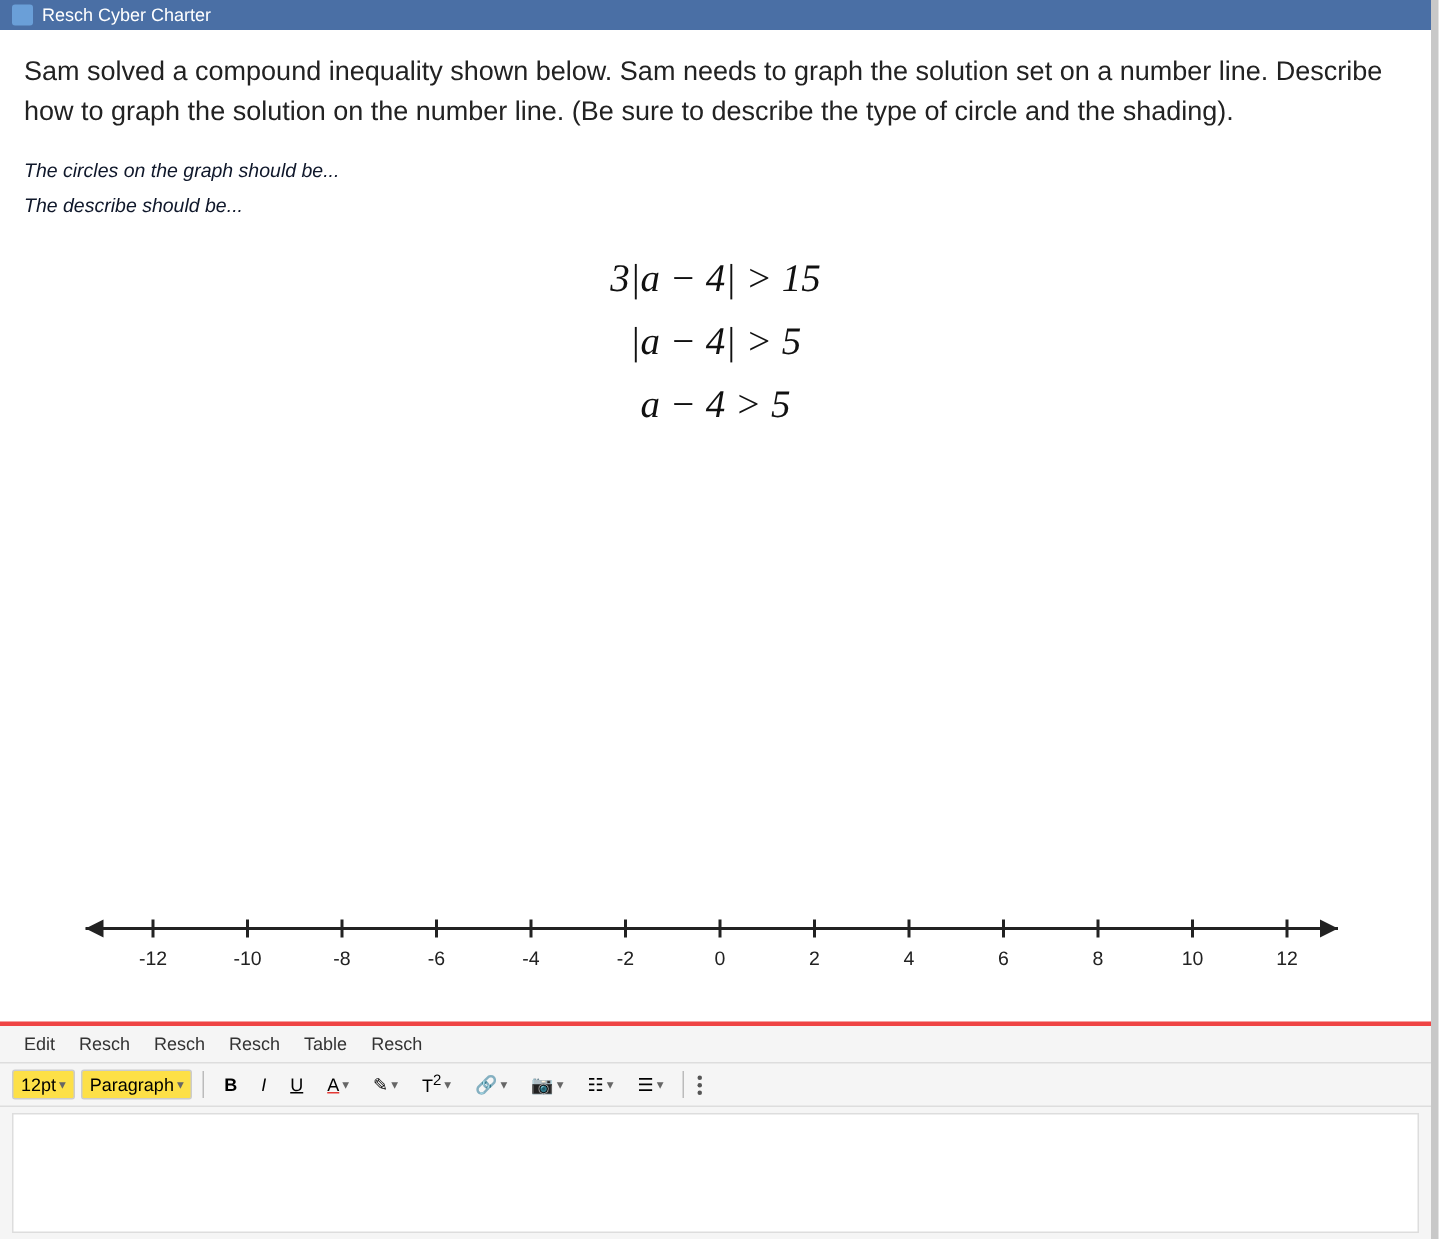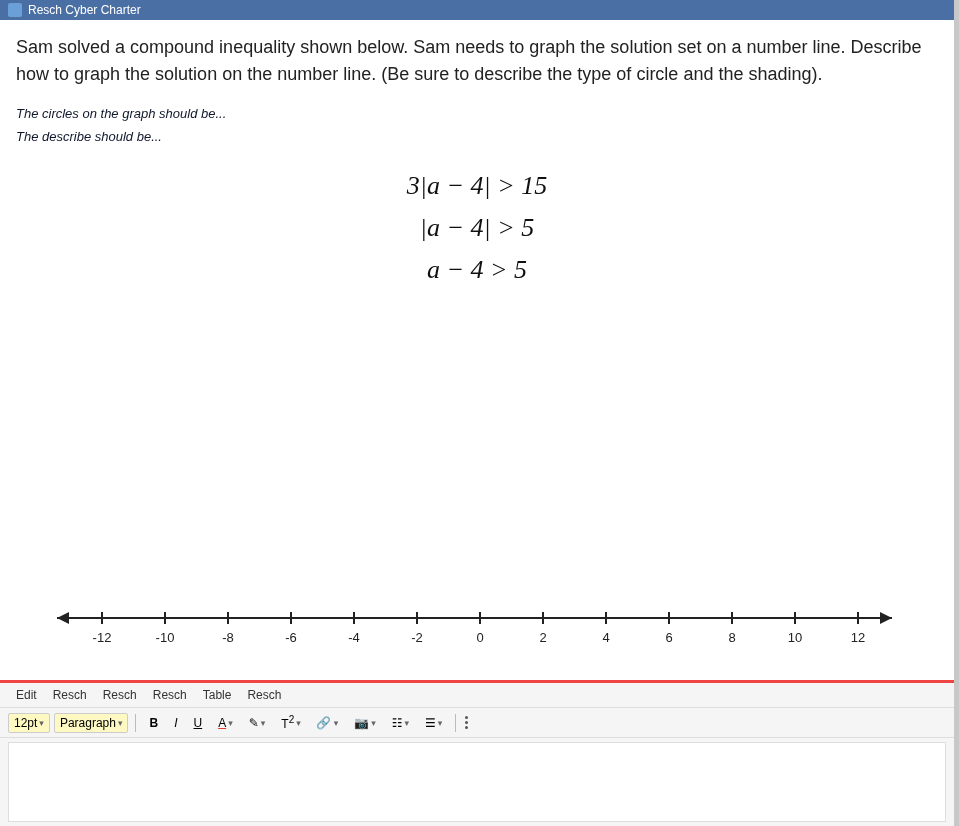--- a/index.html
+++ b/index.html
@@ -138,21 +138,21 @@
       margin: 4px 8px;
       border: 1px solid #ddd;
       padding: 6px;
       font-size: 13px;
     }
     .dropdown-btn {
       display: flex;
       align-items: center;
       gap: 2px;
       padding: 2px 5px;
-      background: #fef9c3;
+      background: #fde047;
       border: 1px solid #ccc;
       border-radius: 2px;
       cursor: pointer;
       font-size: 12px;
     }
     .chevron {
       font-size: 9px;
       color: #666;
     }
     .vertical-dots {

